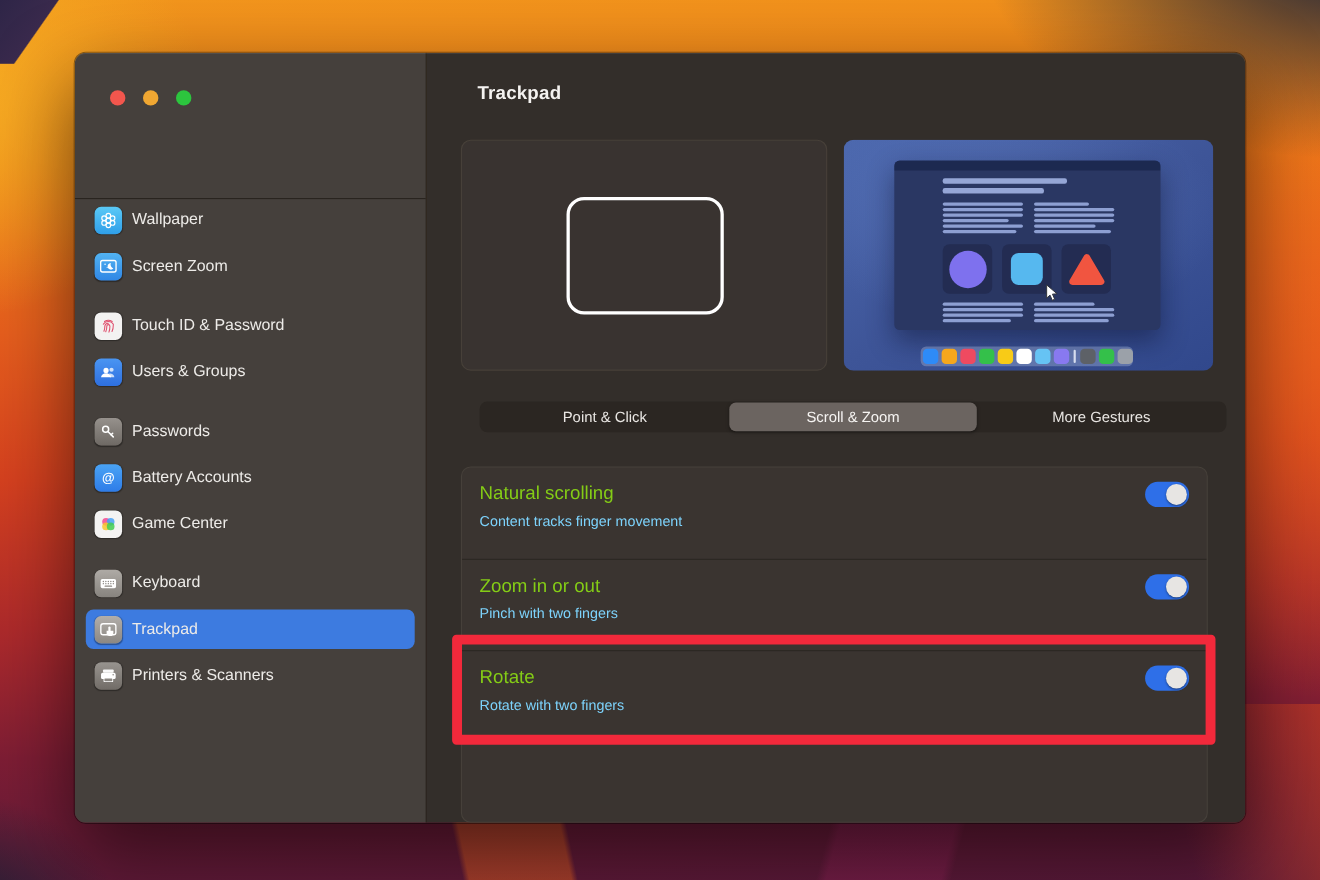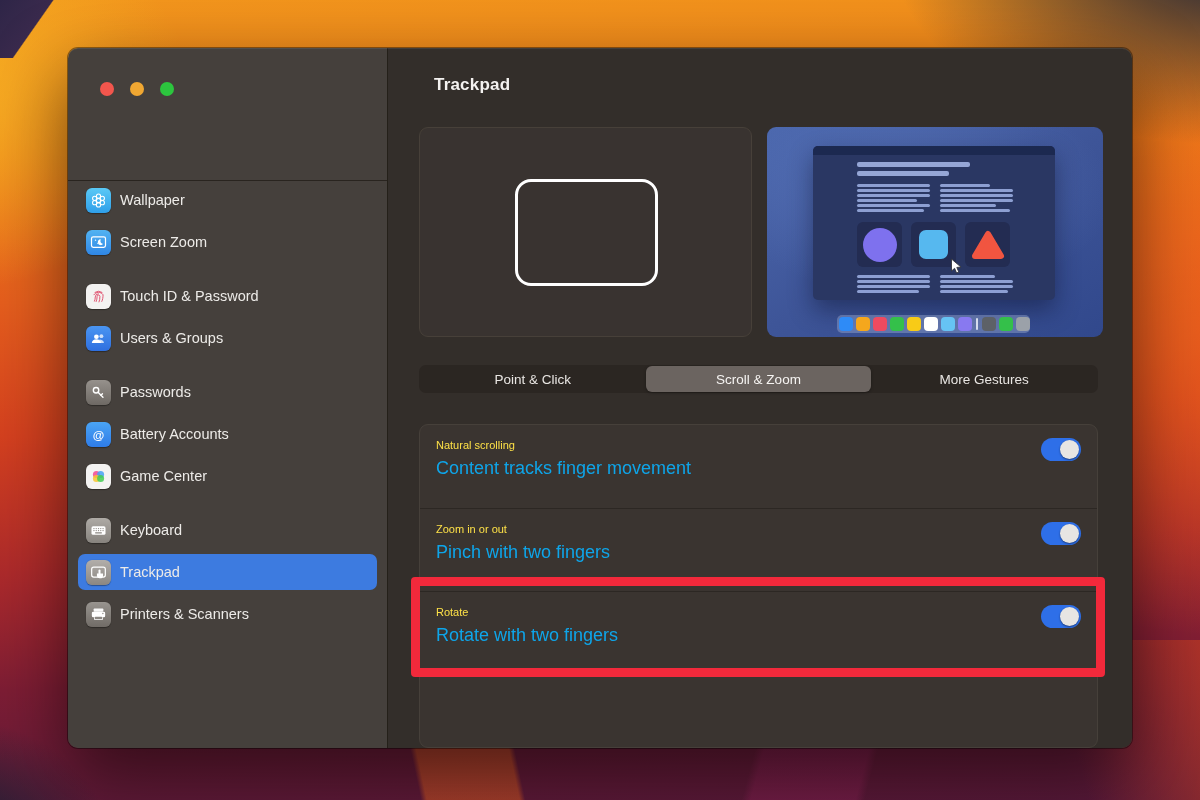--- a/index.html
+++ b/index.html
@@ -96,32 +96,32 @@
     display:flex; align-items:center; justify-content:center; }
   .shape-circle { width:34px; height:34px; border-radius:50%; background:#7e71ee; }
   .shape-square { width:29px; height:29px; border-radius:7px; background:#56b8ef; }
   .cursor { position:absolute; left:183px; top:131px; z-index:5; }
   .dock { position:absolute; left:70px; top:188px; width:193px; height:18px;
     background:rgba(185,200,232,0.33); border-radius:5px;
     display:flex; align-items:center; gap:3px; padding:0 2px; }
   .dock-sq { width:14px; height:14px; border-radius:4px; flex:none; }
   .dock-div { width:2px; height:12px; border-radius:1px; background:rgba(235,240,250,0.85); flex:none; margin:0 1px; }
 
-  .tabs { position:absolute; left:31px; top:317px; width:679px; height:28px;
+  .tabs { position:absolute; left:48px; top:317px; width:679px; height:28px;
     background:#2b2622; border-radius:7px; display:flex; padding:1px; }
   .tab { flex:1; display:flex; align-items:center; justify-content:center;
     font-size:13.5px; color:#e9e6e3; border-radius:6px; cursor:default; }
   .tab.selected { background:#6b6460; box-shadow:0 1px 3px rgba(0,0,0,0.35); color:#f6f4f2; }
 
   .group { position:absolute; left:31px; top:376px; width:679px; height:324px;
     background:#3a3430; border:1px solid #46403a; border-radius:9px; overflow:hidden; }
   .setting-row { height:83px; padding:14px 16px 0; position:relative; }
   .setting-row + .setting-row { border-top:1px solid #2c2723; }
-  .row-title { font-size:11px; color:#fde047; }
-  .row-sub { font-size:18px; color:#0ea5e9; margin-top:7px; }
+  .row-title { font-size:17px; color:#84cc16; }
+  .row-sub { font-size:13px; color:#7dd3fc; margin-top:7px; }
   .toggle { position:absolute; right:16px; top:13px; width:40px; height:23px;
     border-radius:12px; background:#59534c; cursor:default; }
   .toggle.on { background:#2e6fe8; }
   .knob { position:absolute; top:2px; right:2px; width:19px; height:19px;
     border-radius:50%; background:#e7e5e3; box-shadow:0 1px 2px rgba(0,0,0,0.45); }
 
   .annotation-box { position:absolute; left:23px; top:529px; width:694px; height:100px;
     border:9px solid #f2293b; border-radius:4px; z-index:30; pointer-events:none; }
 </style>
 </head>

